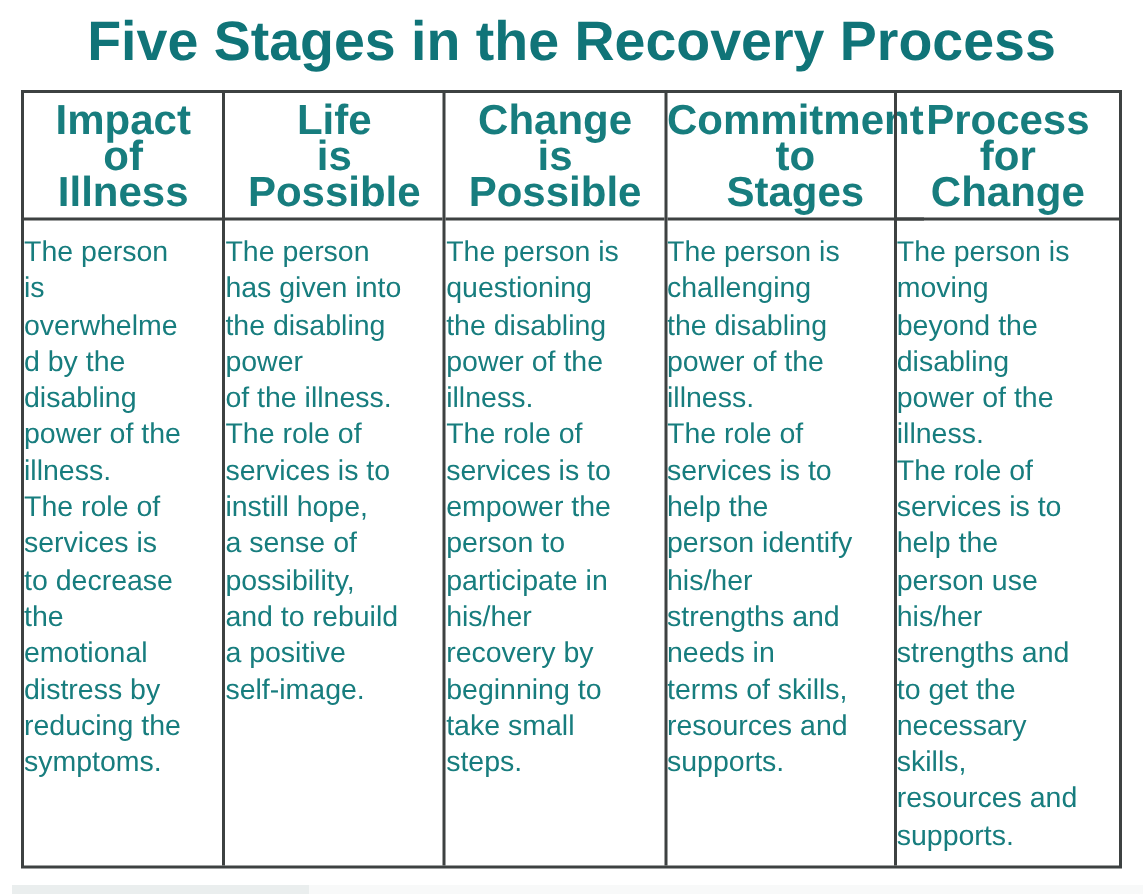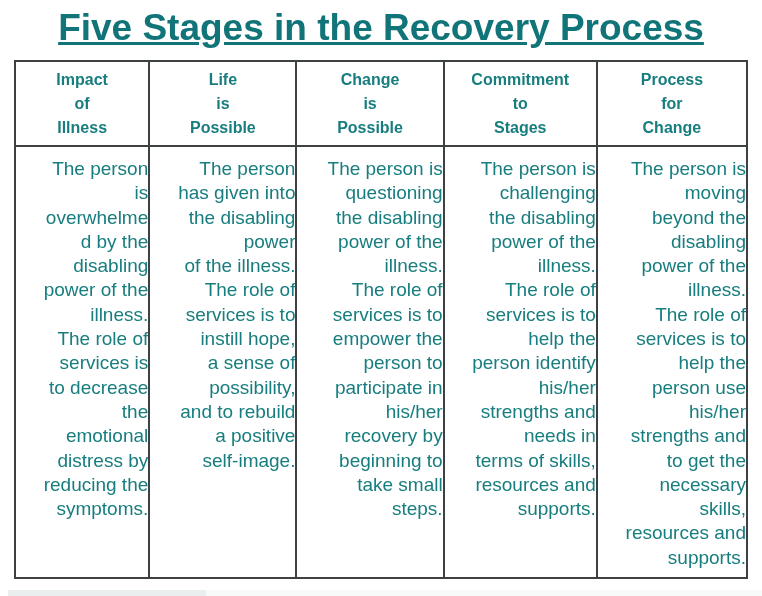--- a/index.html
+++ b/index.html
@@ -22,21 +22,20 @@
     position:absolute;
     left:0;top:0;width:762px;height:58px;
     margin:0;
     line-height:56px;
     text-align:center;
     font-size:37px;
     font-weight:bold;
     color:var(--title-text);
     letter-spacing:0px;
     white-space:nowrap;
-    text-decoration:underline;
   }
   .stage-table{
     position:absolute;
     left:14px;top:60px;
     width:734px;height:519px;
     box-sizing:border-box;
     border:2px solid var(--table-border);
     display:grid;
     grid-template-columns:133fr 148fr 148fr 154fr 151fr;
     background:#ffffff;
@@ -46,29 +45,29 @@
     grid-template-rows:83px 1fr;
     min-width:0;
   }
   .col + .col{border-left:2px solid var(--table-border);}
   .hcell{
     display:flex;
     align-items:center;
     justify-content:center;
     text-align:center;
     font-weight:bold;
-    font-size:16px;
+    font-size:28px;
     line-height:24px;
     color:var(--body-text);
     white-space:pre;
   }
   .bcell{
     border-top:2px solid var(--table-border);
     padding-top:10px;
-    text-align:right;
+    text-align:left;
     font-size:19px;
     line-height:24.3px;
     color:var(--body-text);
     white-space:pre;
     overflow:hidden;
   }
   .bottom-strip{
     position:absolute;
     left:8px;bottom:0;
     width:198px;height:6px;

